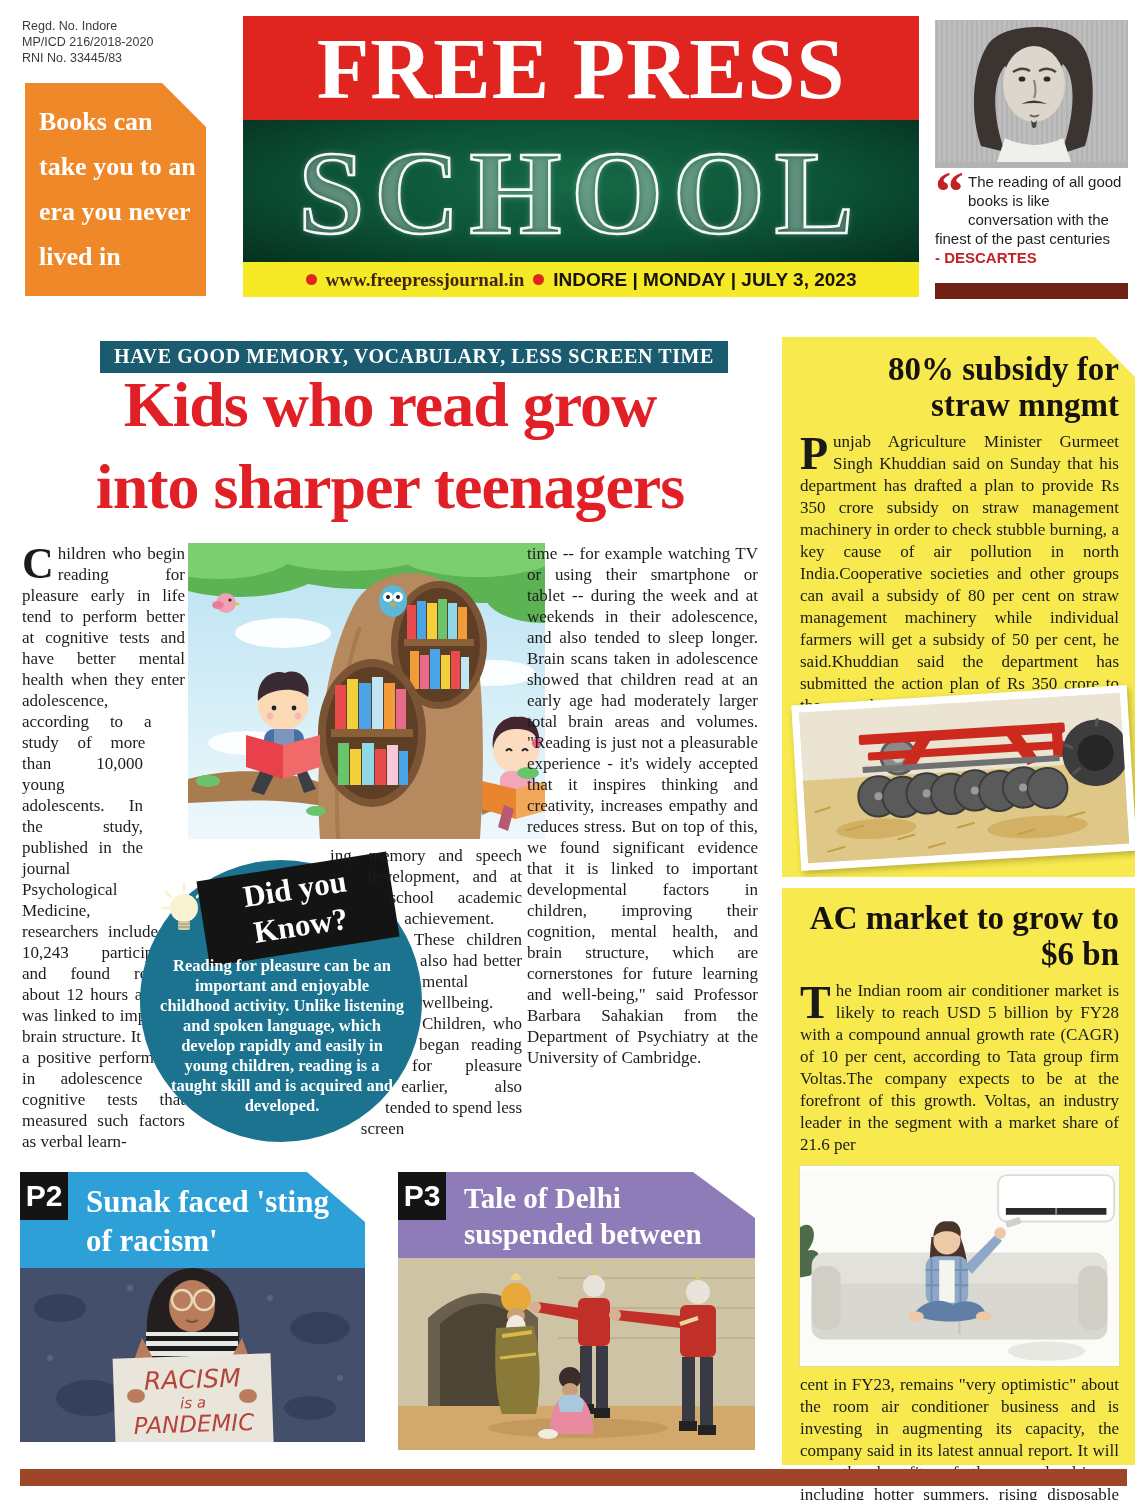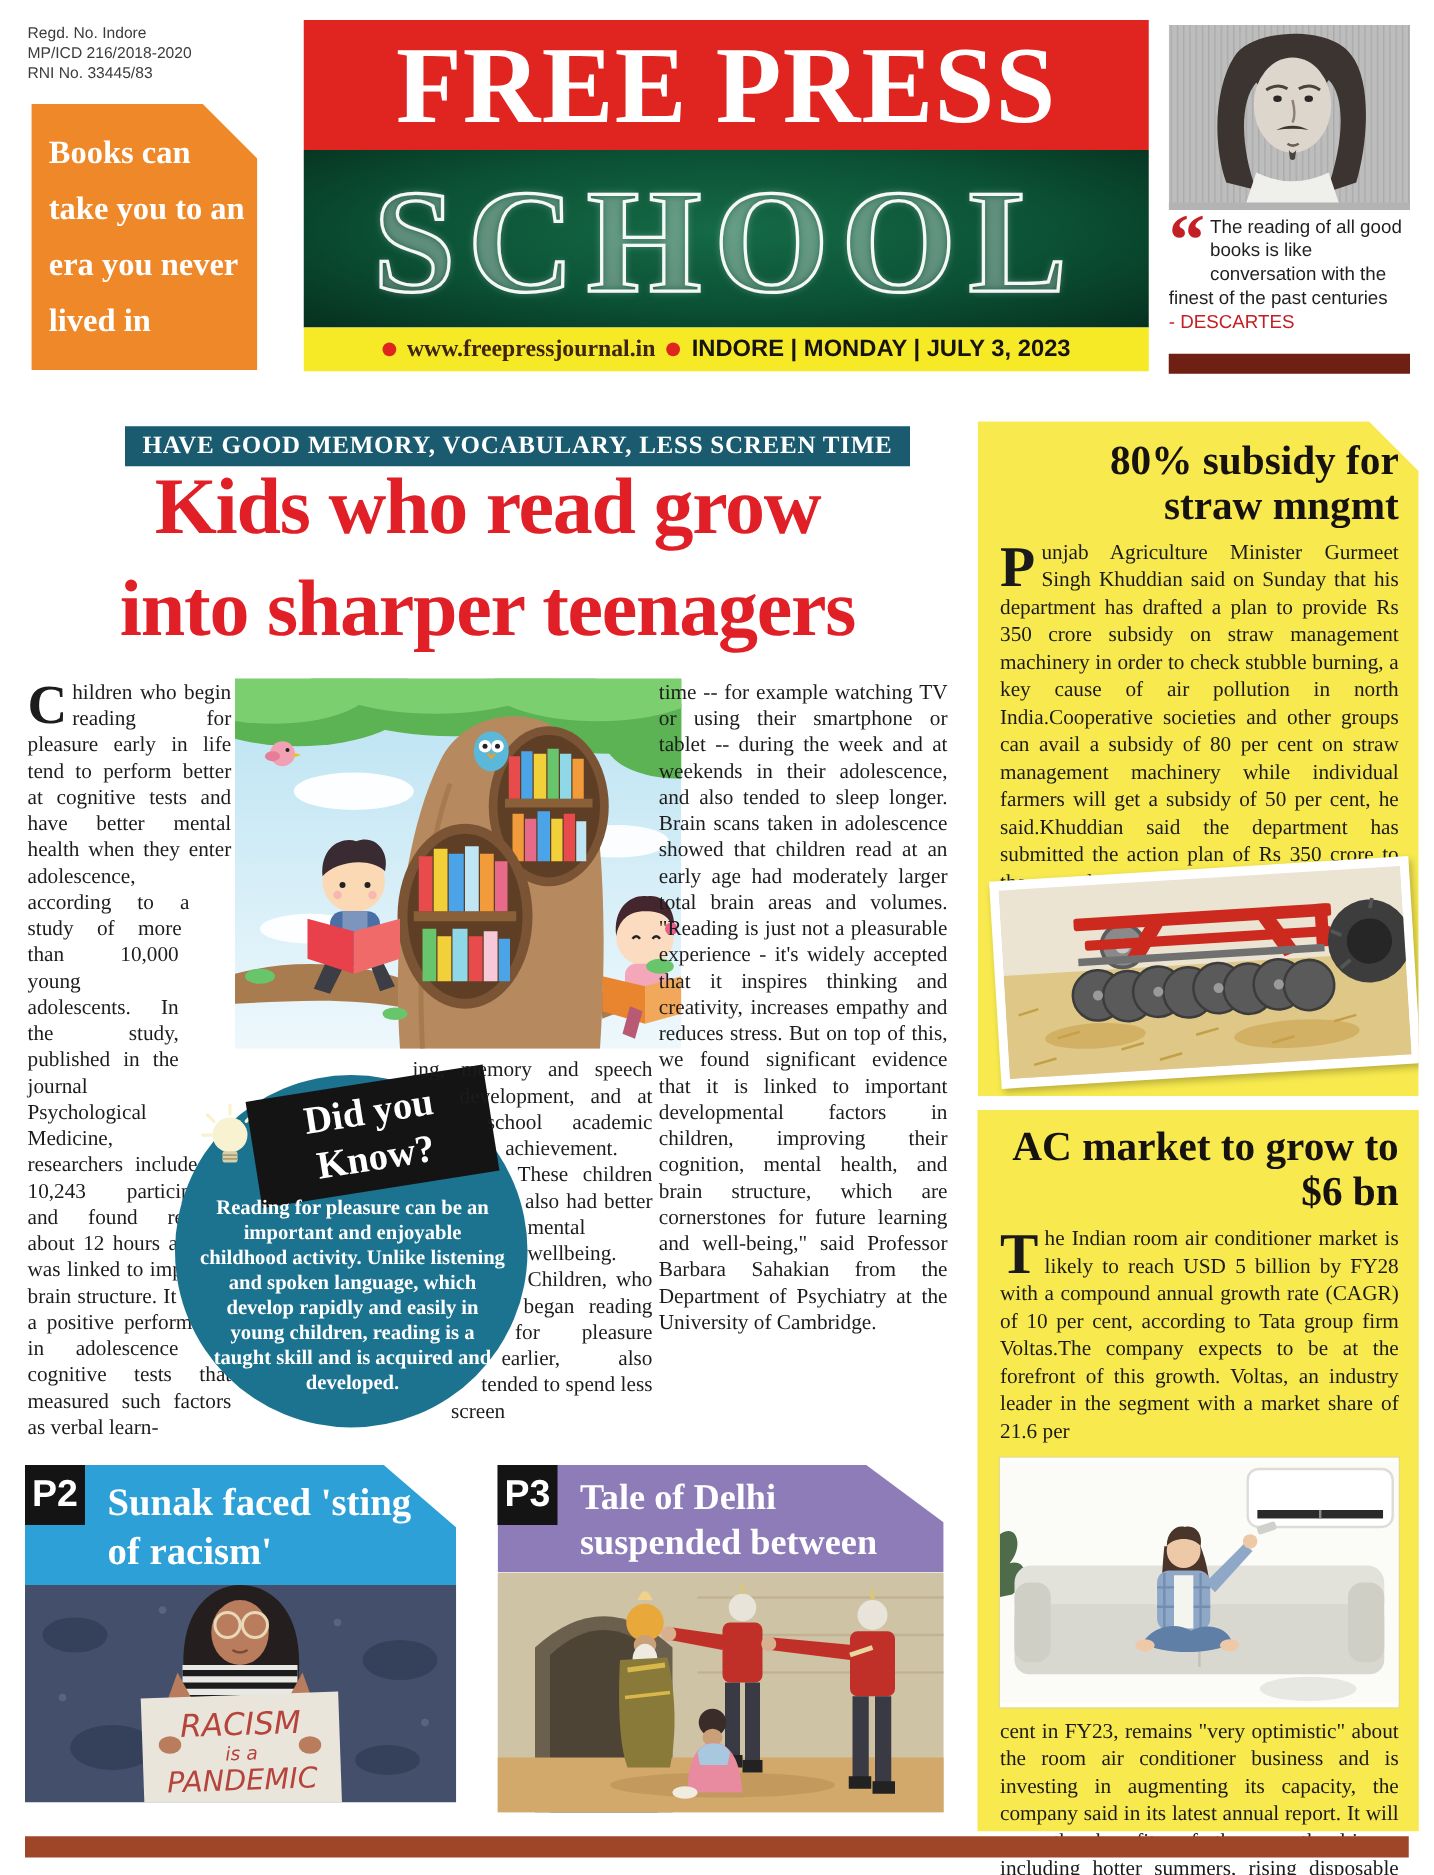--- a/index.html
+++ b/index.html
@@ -24,21 +24,21 @@
                text-shadow:0 0 7px rgba(255,255,255,.35);transform:scaleY(1.0);}
   .mh-yellow{height:35px;background:var(--band_yellow);display:flex;align-items:center;justify-content:center;
              gap:9px;font-family:"Liberation Sans",sans-serif;font-weight:bold;font-size:19px;color:#171310;}
   .dot{width:11px;height:11px;border-radius:50%;background:#e0251f;display:inline-block;}
   .mh-site{color:#3f2512;font-family:Liberation Serif, serif;}
   .quotebox{left:935px;top:20px;width:193px;}
   .portrait{width:193px;height:148px;display:block;}
   .qtext{font-family:"Liberation Sans",sans-serif;font-size:15px;line-height:19px;color:#1f1f1f;margin-top:4px;}
   .qmark{float:left;font-size:58px;line-height:40px;color:var(--quote_red);font-weight:bold;margin-right:4px;
          font-family:"Liberation Serif",serif;}
-  .qattr{font-family:"Liberation Sans",sans-serif;font-weight:normal;font-size:15px;color:var(--quote_red);}
+  .qattr{font-family:"Liberation Sans",sans-serif;font-weight:bold;font-size:15px;color:var(--quote_red);}
   .bar-top{left:935px;top:283px;width:193px;height:16px;background:var(--bar_maroon_top);}
 
   
   .kicker{left:100px;top:341px;background:var(--kicker_teal);color:#fff;font-weight:bold;
           font-size:20px;letter-spacing:.6px;padding:4px 14px 5px 14px;}
   .headline{left:14px;top:364px;width:752px;text-align:center;color:var(--headline_red);
             font-weight:bold;font-size:64px;line-height:82px;letter-spacing:-1px;}
   .bodytxt{font-size:17px;line-height:21px;text-align:justify;color:var(--text_dark);}
   .col1{left:22px;top:543px;width:163px;height:578px;}
   .dropcap{float:left;font-weight:bold;font-size:44px;line-height:38px;padding:2px 4px 0 0;}

